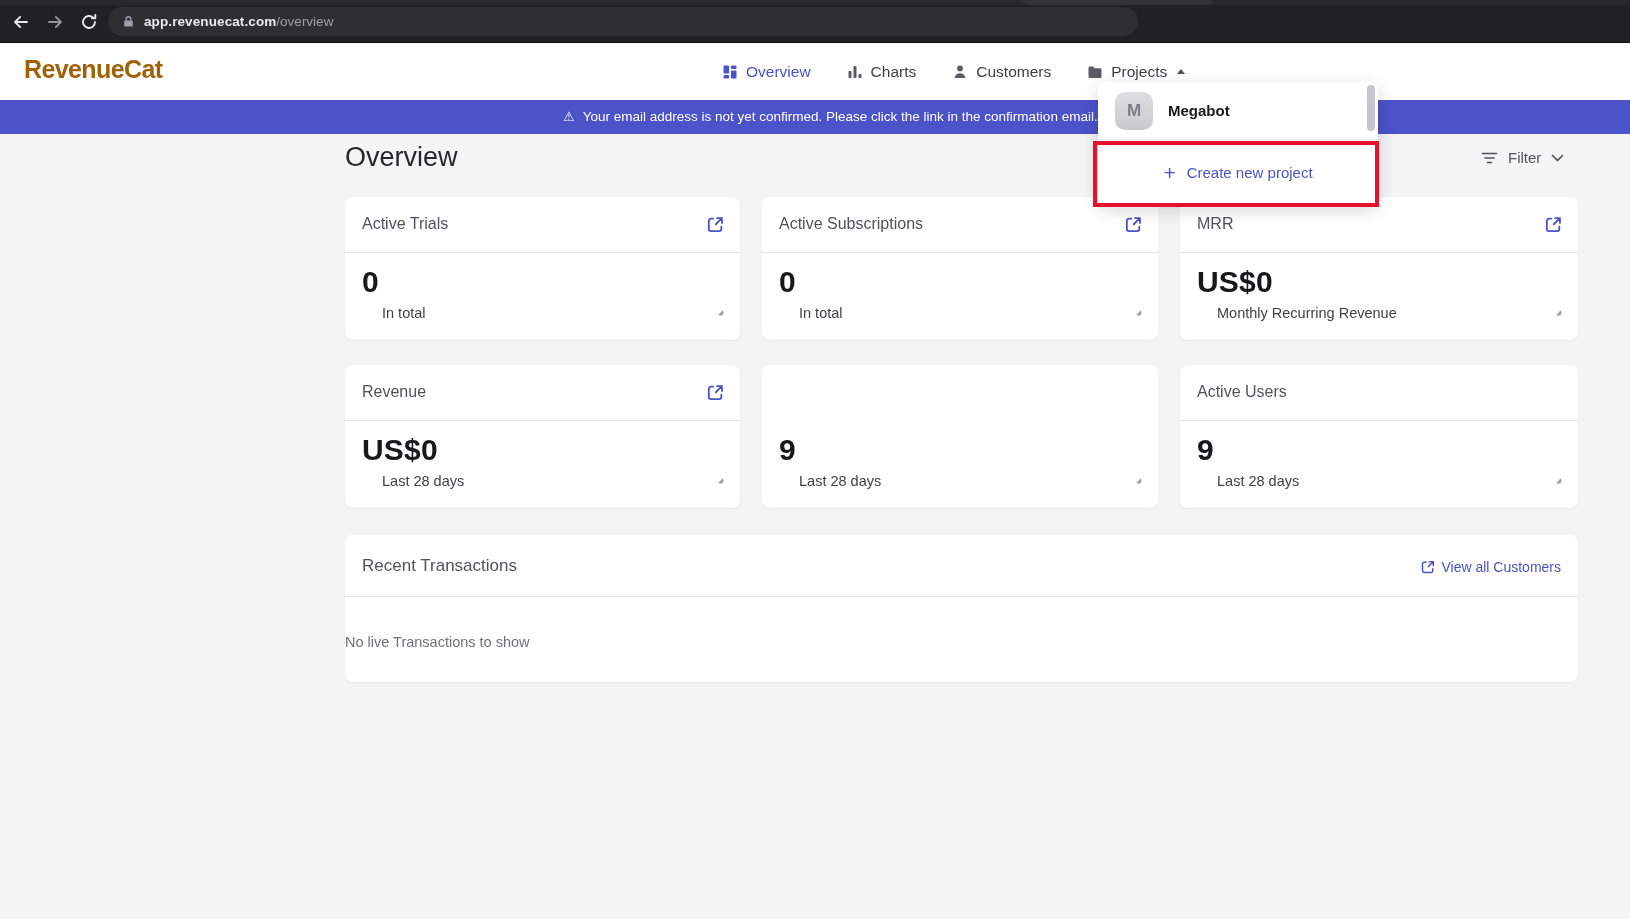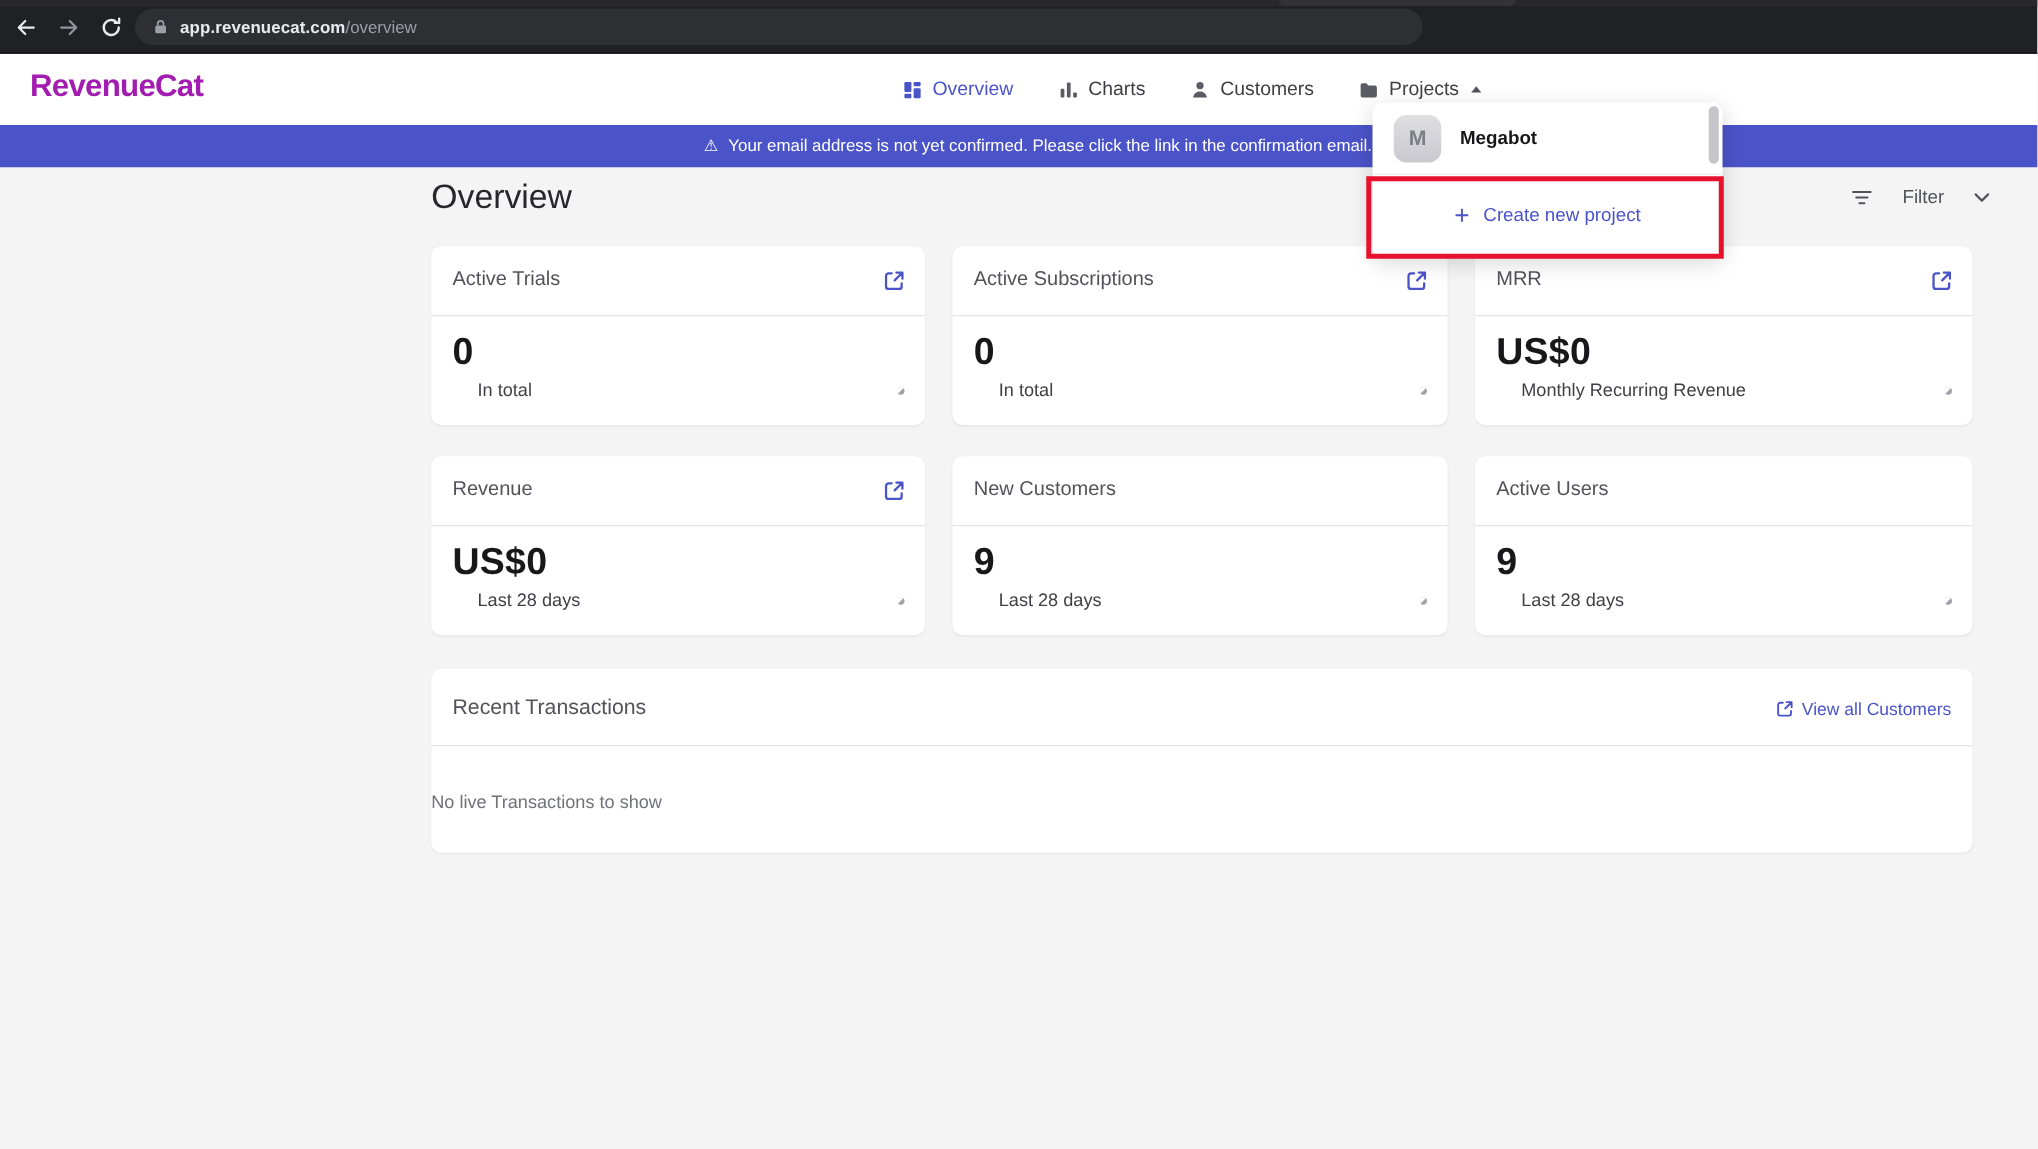--- a/index.html
+++ b/index.html
@@ -15,37 +15,37 @@
   .btn-back { left:8px; }
   .btn-fwd { left:42px; }
   .btn-reload { left:76px; }
   .urlbar { position:absolute; left:108px; top:7px; width:1030px; height:29px; border-radius:14.5px; background:#2e2f33; display:flex; align-items:center; padding-left:14px; }
   .urlbar svg { width:13px; height:13px; margin-right:9px; flex:0 0 auto; }
   .url-host { font-size:13.5px; color:#e8eaed; font-weight:700; letter-spacing:.1px; }
   .url-path { font-size:13.5px; color:#9aa0a6; font-weight:400; }
 
   
   .app-header { position:absolute; left:0; top:43px; width:1630px; height:57px; background:#ffffff; }
-  .logo { position:absolute; left:24px; top:12px; font-size:25px; font-weight:800; color:#a21caf; letter-spacing:-0.6px; cursor:pointer; }
+  .logo { position:absolute; left:24px; top:12px; font-size:25px; font-weight:800; color:#a16207; letter-spacing:-0.6px; cursor:pointer; }
   .main-nav { position:absolute; left:722px; top:0; height:57px; display:flex; align-items:center; gap:36px; }
   .nav-item { display:flex; align-items:center; gap:8px; font-size:15.5px; color:#3f3f46; cursor:pointer; white-space:nowrap; }
   .nav-item svg { width:16px; height:16px; color:#5b5b63; }
   .nav-item.active { color:#4b53c8; }
   .nav-item.active svg { color:#4b53c8; }
   .caret-up { width:0; height:0; border-left:4.5px solid transparent; border-right:4.5px solid transparent; border-bottom:5px solid #52525b; margin-left:2px; }
 
   
   .banner { position:absolute; left:0; top:100px; width:1630px; height:34px; background:#4b53c8; overflow:hidden; }
   .banner-text { position:absolute; left:563px; top:0; height:34px; line-height:34px; font-size:13.5px; color:#ffffff; white-space:nowrap; }
   .banner-text::before { content:"⚠"; margin-right:8px; font-size:13px; }
 
   
   .content { position:absolute; left:0; top:134px; width:1630px; height:785px; background:#f4f4f5; }
   .page-title { position:absolute; left:345px; top:142px; font-size:27px; font-weight:400; color:#27272a; }
-  .filter { position:absolute; left:1481px; top:149px; display:flex; align-items:center; gap:24px; color:#52525b; font-size:15px; cursor:pointer; }
+  .filter { position:absolute; left:1481px; top:149px; display:flex; align-items:center; gap:10px; color:#52525b; font-size:15px; cursor:pointer; }
   .filter svg { display:block; }
 
   
   .card { position:absolute; height:143px; background:#ffffff; border-radius:8px; box-shadow:0 1px 2px rgba(0,0,0,.05); }
   .card-head { position:relative; height:56px; border-bottom:1px solid #e4e4e7; }
   .card-title { position:absolute; left:17px; top:18px; font-size:16px; color:#52525b; }
   .ext-icon { position:absolute; right:16px; top:19px; width:17px; height:17px; color:#4b53c8; cursor:pointer; }
   .ext-icon svg { width:17px; height:17px; }
   .card-value { position:absolute; left:17px; top:68px; font-size:30px; font-weight:600; color:#18181b; letter-spacing:.2px; }
   .card-caption { position:absolute; left:17px; top:108px; font-size:14.5px; color:#3f3f46;margin-left:20px; }
@@ -205,23 +205,20 @@
           <path d="M5.2 2.2H3.2A1.7 1.7 0 0 0 1.5 3.9v6.9a1.7 1.7 0 0 0 1.7 1.7h6.9a1.7 1.7 0 0 0 1.7-1.7V8.8" fill="none" stroke="currentColor" stroke-width="1.5" stroke-linecap="round"></path>
           <path d="M8.3 1.7h4v4M12 2 7.2 6.8" fill="none" stroke="currentColor" stroke-width="1.5" stroke-linecap="round" stroke-linejoin="round"></path>
         </svg></span>
   </div>
   <div class="card-value">US$0</div>
   <div class="card-caption">Last 28 days</div>
   <span class="moon"></span>
 </div>
 
 <div class="card" style="left:762px;top:365px;width:396px">
-  <div class="card-head">
-    <span class="card-title">New Customers</span>
-  </div>
   <div class="card-value">9</div>
   <div class="card-caption">Last 28 days</div>
   <span class="moon"></span>
 </div>
 
 <div class="card" style="left:1180px;top:365px;width:398px">
   <div class="card-head">
     <span class="card-title">Active Users</span>
   </div>
   <div class="card-value">9</div>

